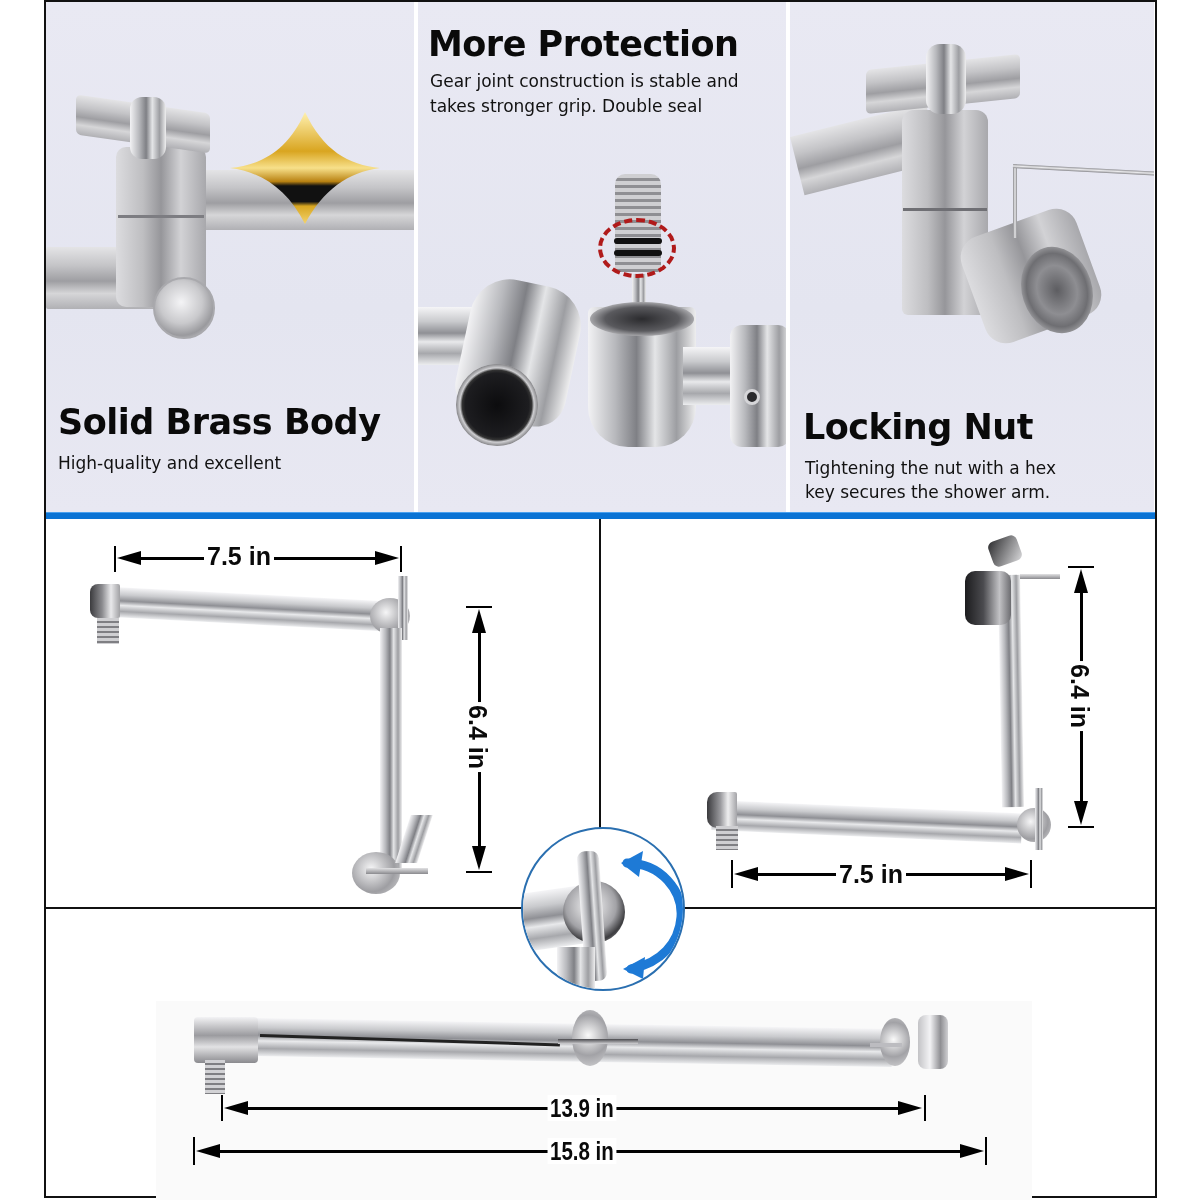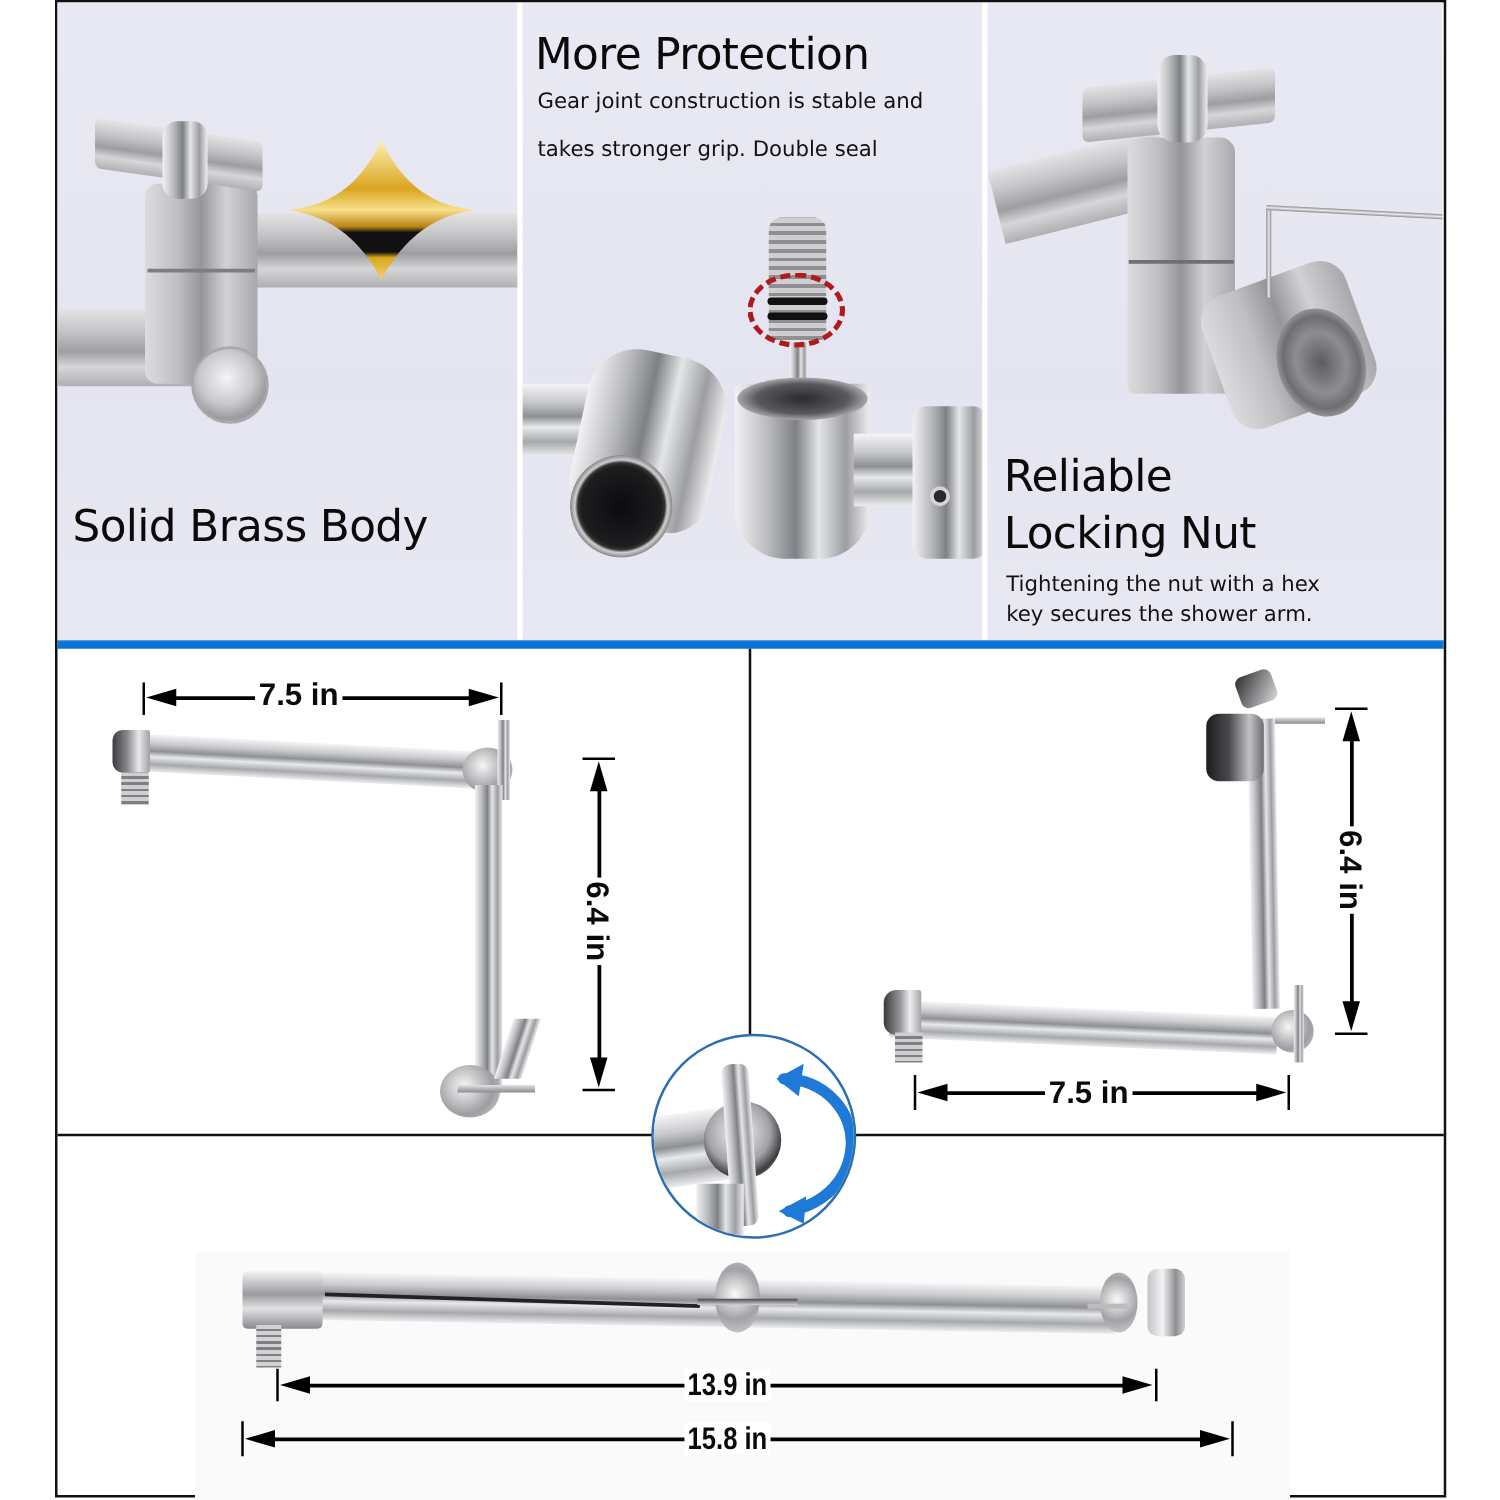--- a/index.html
+++ b/index.html
@@ -10,21 +10,21 @@
 
     
     .panel { position: absolute; top: 2px; height: 510px; background: linear-gradient(180deg, #e9e9f3 0%, #e4e5f0 60%, #e8e8f2 100%); overflow: hidden; }
     .panel.p1 { left: 46px; width: 368px; }
     .panel.p2 { left: 418px; width: 368px; }
     .panel.p3 { left: 790px; width: 364px; }
     .panel-sep { position: absolute; top: 2px; width: 4px; height: 510px; background: #ffffff; }
 
     .blue-bar { position: absolute; left: 46px; top: 512px; width: 1109px; height: 7px; background: #0a73d4; border-top: 1px solid #4aa0ee; }
 
-    .h-title { font-family: "DejaVu Sans", sans-serif; font-weight: normal; font-size: 35px; letter-spacing: -0.5px; color: #0a0a0a; position: absolute; white-space: nowrap; }
+    .h-title { font-family: "DejaVu Sans", sans-serif; font-weight: bold; font-size: 35px; letter-spacing: -0.5px; color: #0a0a0a; position: absolute; white-space: nowrap; }
     .h-desc { font-family: "DejaVu Sans", sans-serif; font-size: 17px; line-height: 25px; color: #111; position: absolute; white-space: nowrap; }
 
     
     .chrome { background: linear-gradient(180deg, #f5f5f7 0%, #c9cacd 25%, #8f9095 45%, #e8e9eb 60%, #a7a8ac 80%, #ecedef 100%); }
     .chrome-v { background: linear-gradient(90deg, #f2f2f4 0%, #b8b9bd 25%, #7f8085 45%, #e4e5e7 62%, #9d9ea2 82%, #eeeeef 100%); }
     .brushed { background: linear-gradient(180deg, #e4e4e6 0%, #c4c4c7 30%, #9e9ea2 55%, #d6d6d8 75%, #b0b0b4 100%); }
     .brushed-v { background: linear-gradient(90deg, #dcdcdf 0%, #bebec1 30%, #96969a 50%, #d2d2d5 72%, #a8a8ac 100%); }
 
     .abs { position: absolute; }
 
@@ -75,28 +75,29 @@
         <stop offset="0.62" stop-color="#b98212"></stop>
         <stop offset="0.66" stop-color="#111"></stop>
         <stop offset="0.8" stop-color="#111"></stop>
         <stop offset="0.84" stop-color="#d8a620"></stop>
         <stop offset="1" stop-color="#f3d36e"></stop>
       </linearGradient>
     </defs>
     <path d="M77 2 C 95 40, 120 55, 152 58 C 120 62, 95 80, 77 114 C 60 80, 34 62, 2 58 C 34 55, 60 40, 77 2 Z" fill="url(#gold)"></path>
   </svg>
   <div class="h-title" style="left:12px;top:400px;text-align:center;">Solid Brass Body</div>
+  <div class="h-desc" style="left:12px;top:449px;">High-quality and excellent</div>
 </div>
 
 <div class="panel-sep" style="left:414px;"></div>
 
 <div class="panel p2">
   <div class="h-title" style="left:10px;top:22px;">More Protection</div>
   <div class="h-desc" style="left:12px;top:67px;">Gear joint construction is stable and</div>
-  <div class="h-desc" style="left:12px;top:106px;">takes stronger grip. Double seal</div>
+  <div class="h-desc" style="left:12px;top:92px;">takes stronger grip. Double seal</div>
 
   <div class="abs chrome" style="left:0;top:305px;width:70px;height:58px;"></div>
 
   <div class="abs chrome-v" style="left:45px;top:280px;width:112px;height:140px;border-radius:40px 40px 30px 30px;transform:rotate(12deg);"></div>
   <div class="abs" style="left:38px;top:362px;width:82px;height:82px;border-radius:50%;background:radial-gradient(circle, #0c0c0e 0%, #1d1d20 55%, #333 60%, #cfcfd2 64%, #8d8d90 70%, #e4e4e6 76%, #1a1a1a 80%);"></div>
 
   <div class="abs chrome-v" style="left:214px;top:272px;width:14px;height:96px;"></div>
   <div class="abs" style="left:197px;top:172px;width:46px;height:98px;border-radius:10px 10px 4px 4px;background:repeating-linear-gradient(180deg,#cfcfd2 0 4px,#8f8f93 4px 7px);"></div>
   <div class="abs" style="left:196px;top:236px;width:48px;height:6px;background:#111;border-radius:3px;"></div>
   <div class="abs" style="left:196px;top:248px;width:48px;height:6px;background:#111;border-radius:3px;"></div>
@@ -122,21 +123,20 @@
 
   <div class="abs brushed" style="left:76px;top:60px;width:154px;height:44px;border-radius:5px;transform:skewY(-6deg);"></div>
   <div class="abs chrome-v" style="left:136px;top:42px;width:40px;height:70px;border-radius:14px;"></div>
 
   <div class="abs brushed-v" style="left:180px;top:218px;width:122px;height:112px;border-radius:22px;transform:rotate(-20deg);"></div>
   <div class="abs" style="left:232px;top:244px;width:70px;height:88px;border-radius:50%;background:radial-gradient(ellipse, #5d5d61 0%, #8e8e92 40%, #6e6e72 60%, #b2b2b5 80%, #d6d6d8 100%);transform:rotate(-18deg);"></div>
 
   <div class="abs" style="left:223px;top:164px;width:4px;height:72px;background:linear-gradient(90deg,#8a8a8e,#e8e8ea,#8a8a8e);"></div>
   <div class="abs" style="left:223px;top:162px;width:142px;height:4px;background:linear-gradient(180deg,#8a8a8e,#eaeaec,#8a8a8e);transform:rotate(3deg);transform-origin:left center;"></div>
 
-  <div class="h-title" style="left:13px;top:360px;">Reliable</div>
   <div class="h-title" style="left:13px;top:405px;">Locking Nut</div>
   <div class="h-desc" style="left:15px;top:454px;">Tightening the nut with a hex</div>
   <div class="h-desc" style="left:15px;top:478px;">key secures the shower arm.</div>
 </div>
 
 <div class="blue-bar"></div>
 
 <div class="vdiv"></div>
 <div class="hdiv"></div>
 

